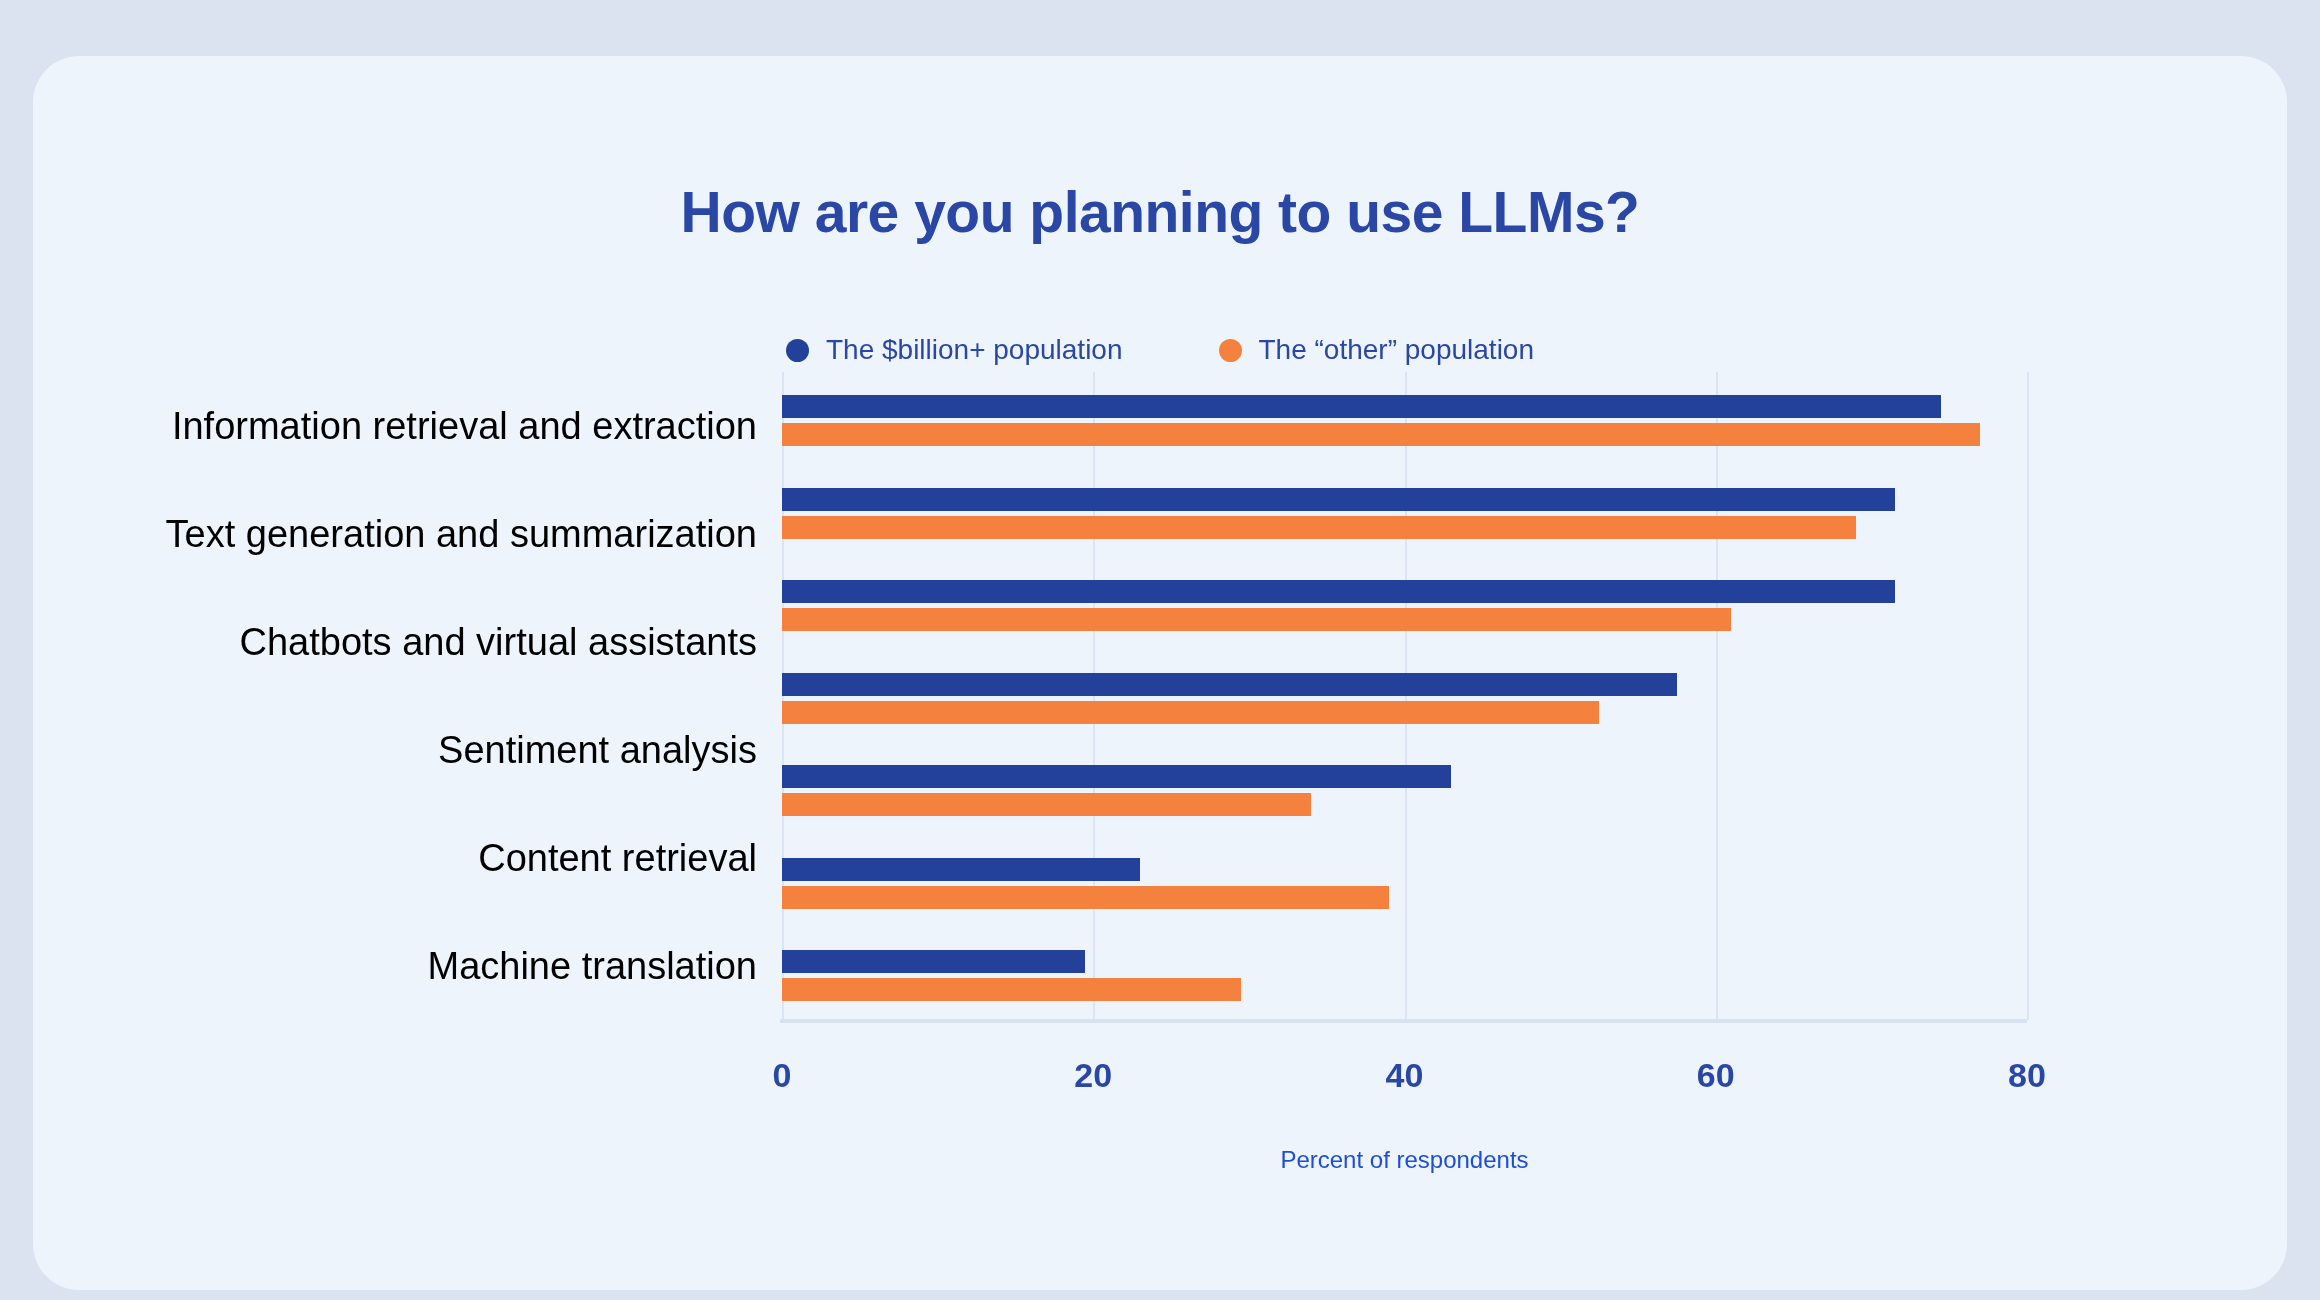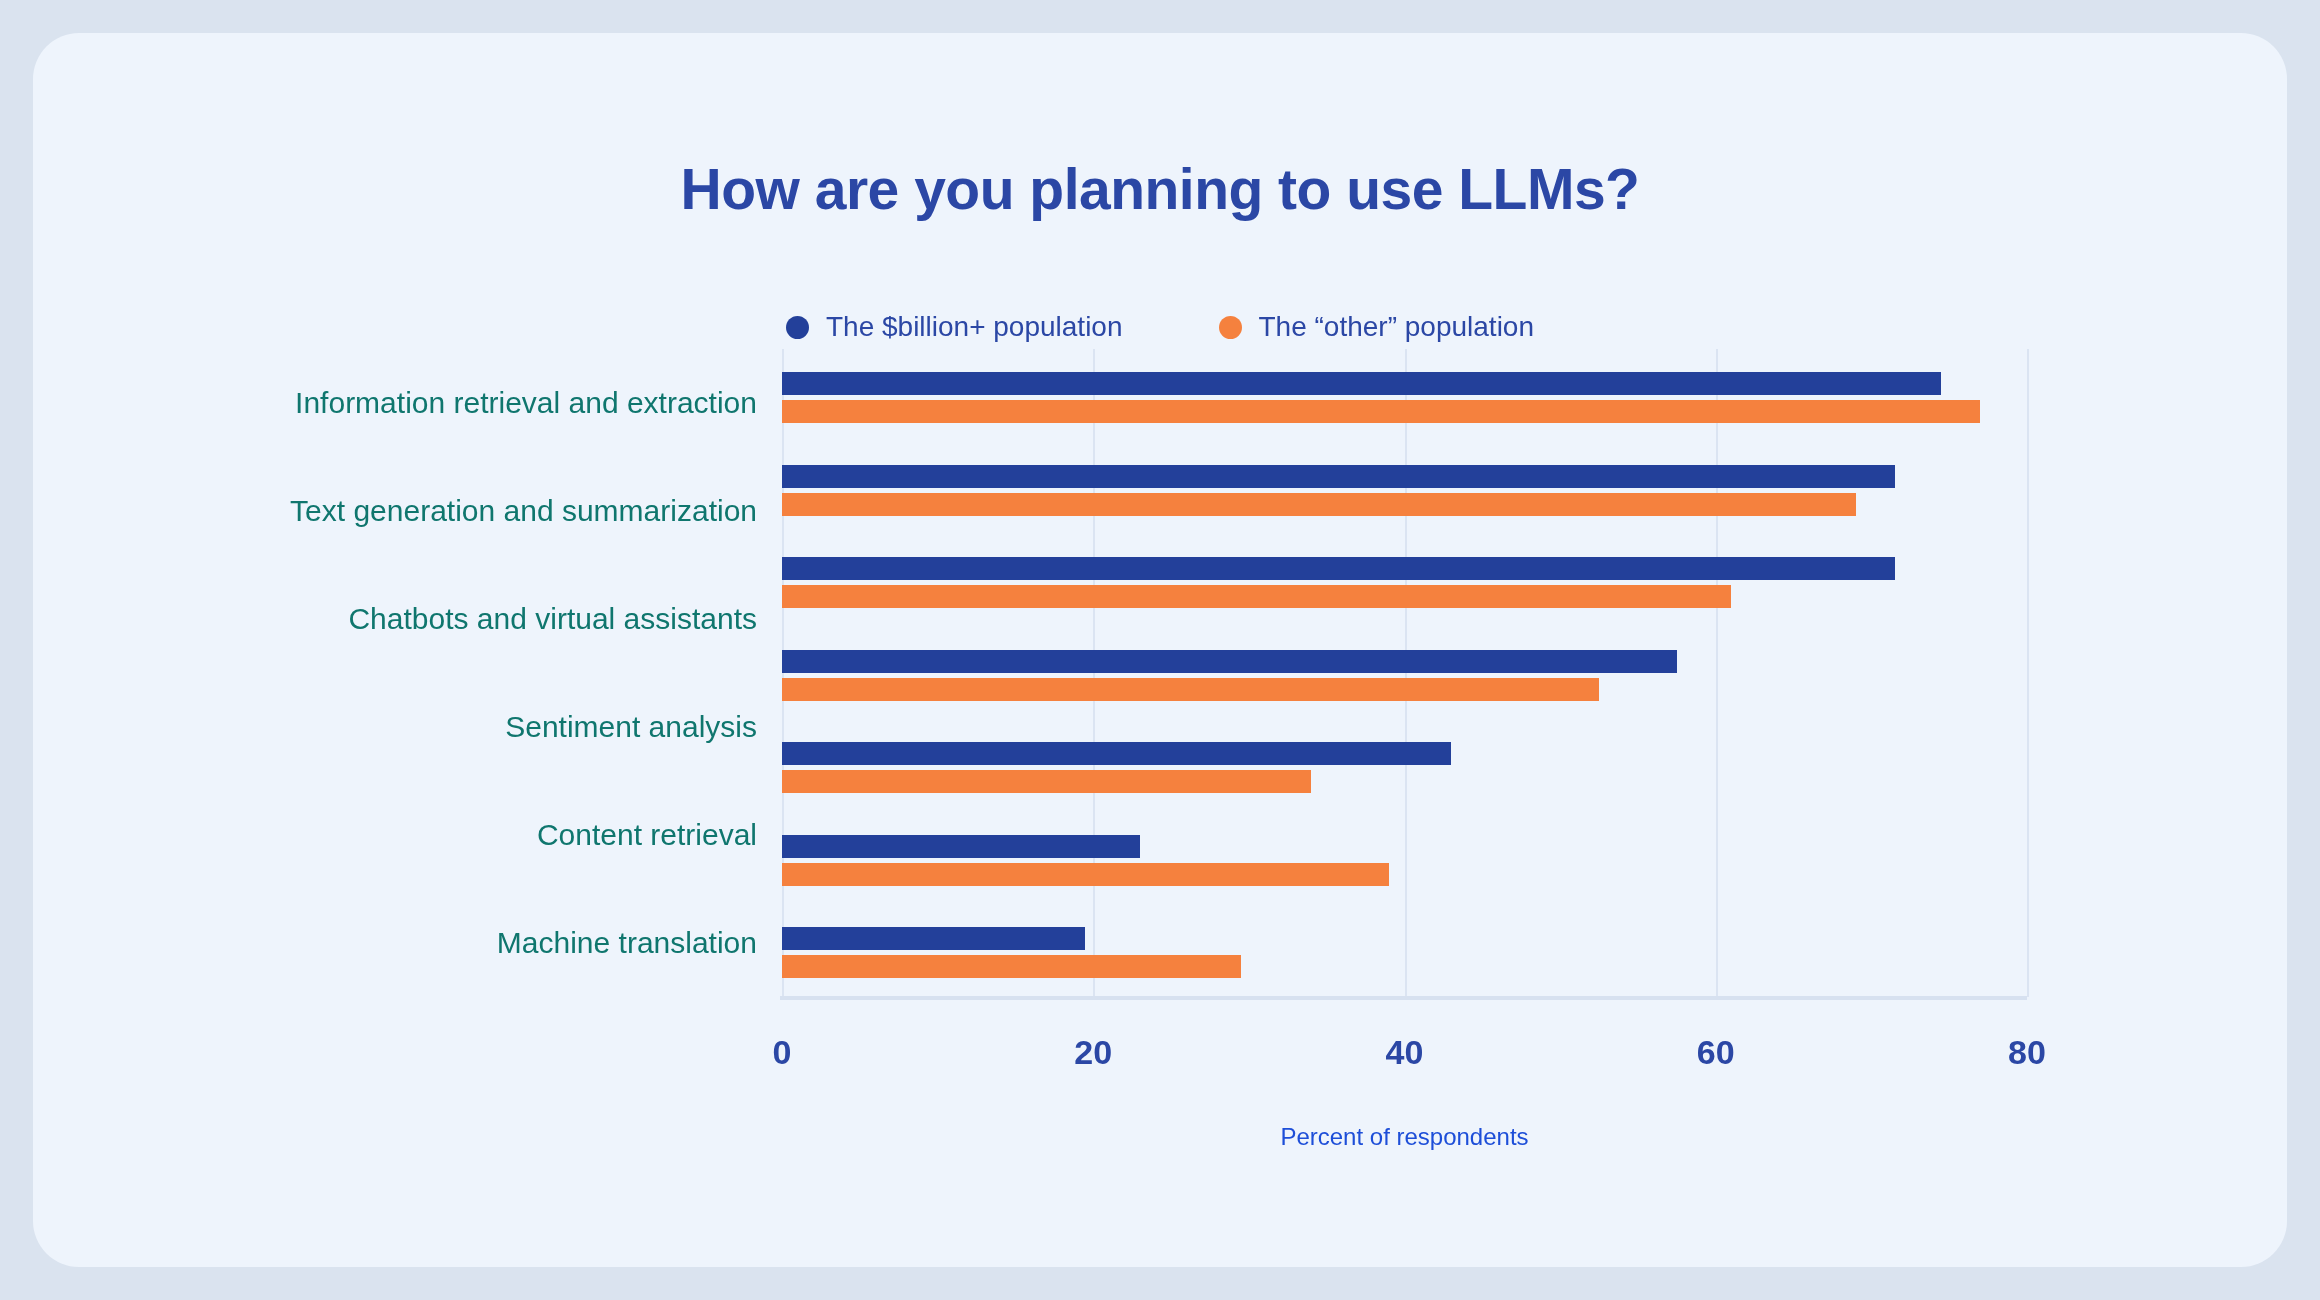--- a/index.html
+++ b/index.html
@@ -133,22 +133,22 @@
   }
   .cat-label-cell {
     flex: 1 1 0;
     display: flex;
     align-items: center;
     justify-content: flex-end;
     padding-right: 17px;
     box-sizing: border-box;
   }
   .cat-label {
-    color: #0f766e;
-    font-size: 30px;
+    color: #000000;
+    font-size: 38px;
     white-space: nowrap;
   }
 
   
   .x-ticks {
     position: absolute;
     left: 749px;
     top: 1000px;
     width: 1245px;
     height: 50px;
@@ -168,21 +168,21 @@
     top: 1090px;
     width: 1245px;
     text-align: center;
     color: #1d4ed8;
     font-size: 24px;
   }
 </style>
 </head>
 <body style="background: rgb(218, 227, 239);">
 
-<div class="card" style="background: rgb(238, 244, 252);">
+<div class="card" style="background: rgb(238, 244, 252); margin-top: 23px;">
 
   <div class="chart-title">How are you planning to use LLMs?</div>
 
   <div class="legend">
     <div class="legend-item">
       <span class="legend-swatch" style="background: rgb(35, 64, 154);"></span>
       <span class="legend-label">The $billion+ population</span>
     </div>
     <div class="legend-item">
       <span class="legend-swatch" style="background: rgb(245, 129, 62);"></span>

